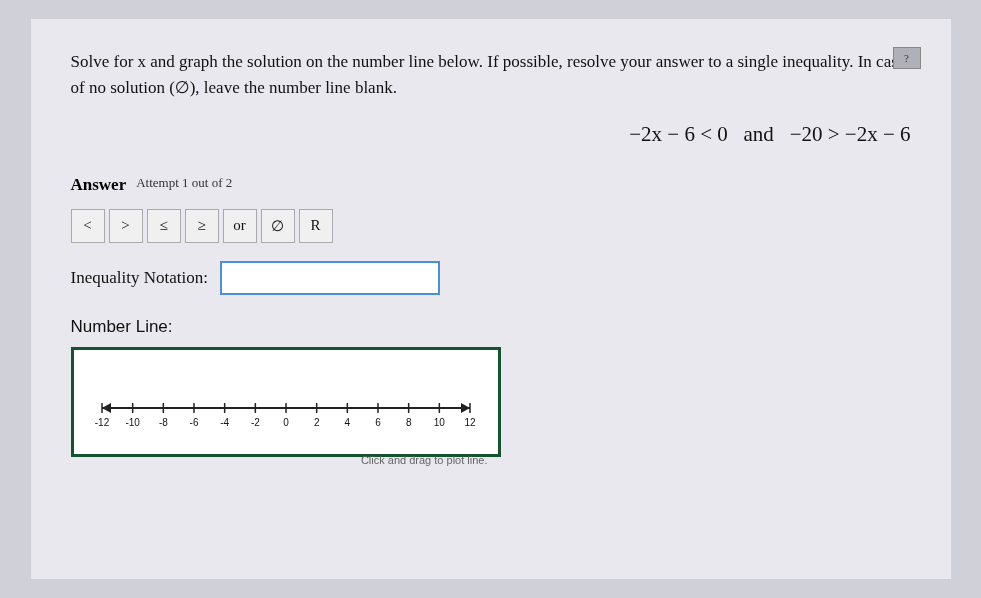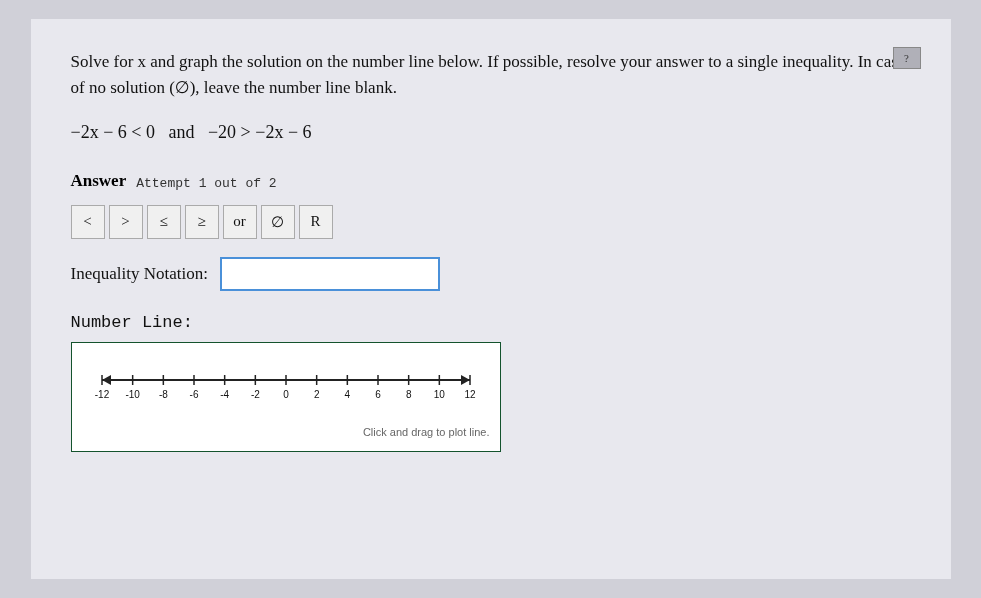--- a/index.html
+++ b/index.html
@@ -24,44 +24,44 @@
 
     .problem-text {
       font-size: 17px;
       line-height: 1.55;
       color: #111;
       margin-bottom: 20px;
       font-family: Georgia, serif;
     }
 
     .equation-block {
-      text-align: left;
-      font-size: 18px;
+      text-align: right;
+      font-size: 21px;
       margin: 18px 0 28px 0;
       color: #111;
       font-family: Georgia, serif;
     }
 
     .answer-header {
       display: flex;
-      align-items: flex-end;
+      align-items: flex-start;
       gap: 10px;
       margin-bottom: 14px;
     }
 
     .answer-label {
       font-weight: bold;
       font-size: 17px;
       font-family: Georgia, serif;
     }
 
     .attempt-text {
       font-size: 13px;
       color: #333;
-      font-family: Liberation Mono, monospace;
+      font-family: Liberation Serif, serif;
     }
 
     .help-icon {
       position: absolute;
       top: 28px;
       right: 30px;
       width: 28px;
       height: 22px;
       background: #b0b0b8;
       border: 1px solid #888;
@@ -118,31 +118,31 @@
       outline: none;
       font-family: Georgia, serif;
     }
 
     .number-line-section {
       margin-bottom: 20px;
     }
 
     .number-line-label {
       font-size: 17px;
-      font-family: Liberation Mono, monospace;
+      font-family: Liberation Sans, sans-serif;
       margin-bottom: 10px;
       color: #111;
     }
 
     .number-line-box {
-      border: 1px solid #14532d;
+      border: 3px solid #14532d;
       background: #fff;
       width: 430px;
       height: 110px;
-      padding: 1px 10px 6px 10px;
+      padding: 22px 10px 6px 10px;
       position: relative;
     }
 
     .number-line-canvas {
       width: 100%;
       height: 70px;
       position: relative;
       margin-top: 8px;
     }
 

